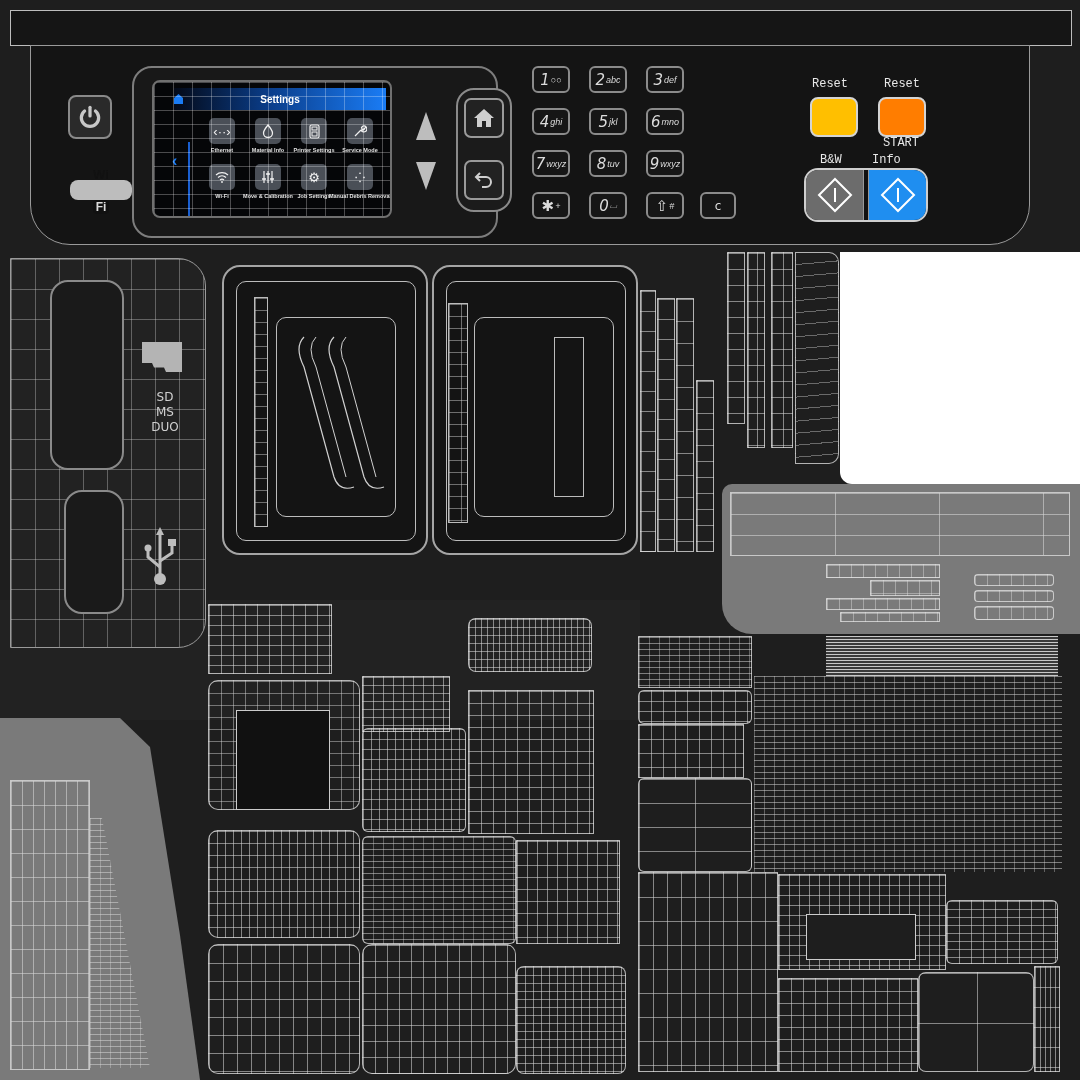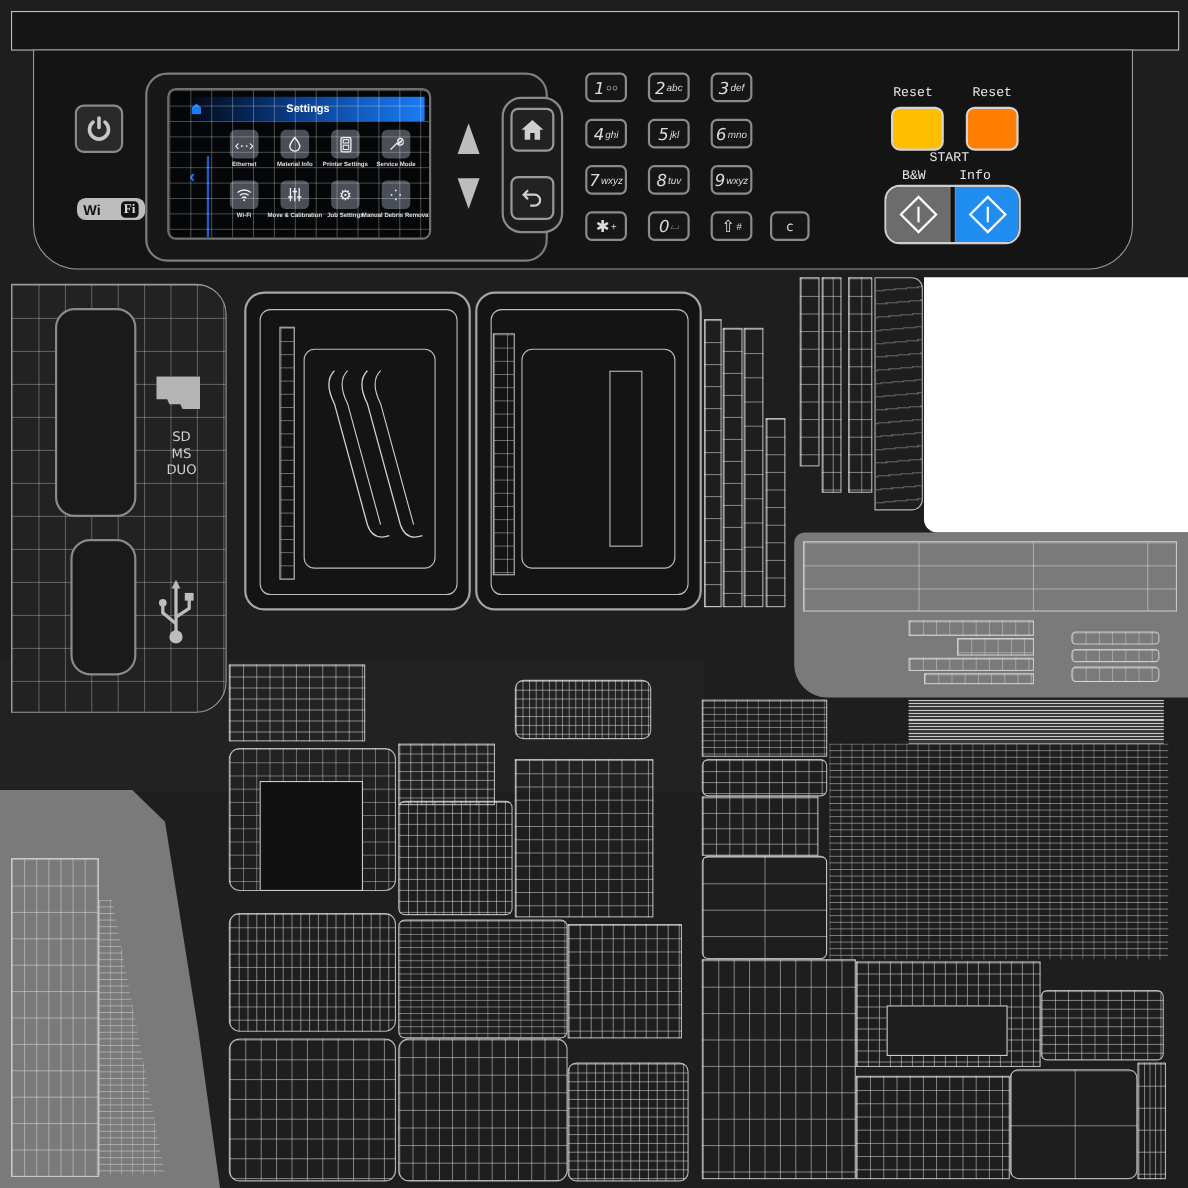--- a/index.html
+++ b/index.html
@@ -39,23 +39,23 @@
 
   
   #power-btn {
     left: 68px; top: 95px; width: 44px; height: 44px; border-radius: 8px;
     background: #2a2a2a; border: 2px solid #8a8a8a;
     display: flex; align-items: center; justify-content: center;
   }
   #wifi-logo {
     left: 70px; top: 180px; width: 62px; height: 20px; border-radius: 8px;
     background: #bdbdbd; color: #111; font-weight: bold; font-size: 13px;
-    display: flex; align-items: center; justify-content: center; gap: 18px;
-  }
-  #wifi-logo .fi { background: #111; color: #ddd; padding: 0 3px; border-radius: 4px; font-size: 12px; font-family: Liberation Serif, serif; }
+    display: flex; align-items: center; justify-content: center; gap: 18px; flex-direction: column;
+  }
+  #wifi-logo .fi { background: #111; color: #ddd; padding: 0 3px; border-radius: 4px; font-size: 12px; }
 
   
   #screen-bezel {
     left: 132px; top: 66px; width: 366px; height: 172px;
     border: 2px solid #7d7d7d; border-radius: 20px; background: #181818;
   }
   #screen {
     left: 152px; top: 80px; width: 240px; height: 138px;
     background: #050608; border: 2px solid #707070; border-radius: 8px; overflow: hidden;
   }
@@ -334,21 +334,21 @@
     <span class="l">#</span>
   </div>
 <div class="abs key" style="left:700px;top:192px;width:36px;font-style:normal;">
     <span class="d" style="font-size:12px;">c</span>
   </div>
 
 <div class="abs lbl" style="left:812px;top:77px;">Reset</div>
 <div class="abs lbl" style="left:884px;top:77px;">Reset</div>
 <div class="abs" id="reset-btn"></div>
 <div class="abs" id="stop-btn"></div>
-<div class="abs lbl" style="left:845px;top:136px;">START</div>
+<div class="abs lbl" style="left:883px;top:136px;">START</div>
 <div class="abs lbl" style="left:820px;top:153px;">B&amp;W</div>
 <div class="abs lbl" style="left:872px;top:153px;">Info</div>
 <div class="abs" id="start-pill">
   <div id="start-bw">
     <svg width="36" height="36" viewBox="0 0 36 36">
         <path d="M18 2 L34 18 L18 34 L2 18 Z" fill="none" stroke="#fff" stroke-width="2"></path>
         <line x1="18" y1="11" x2="18" y2="25" stroke="#fff" stroke-width="2"></line>
       </svg>
   </div>
   <div id="start-divider"></div>

